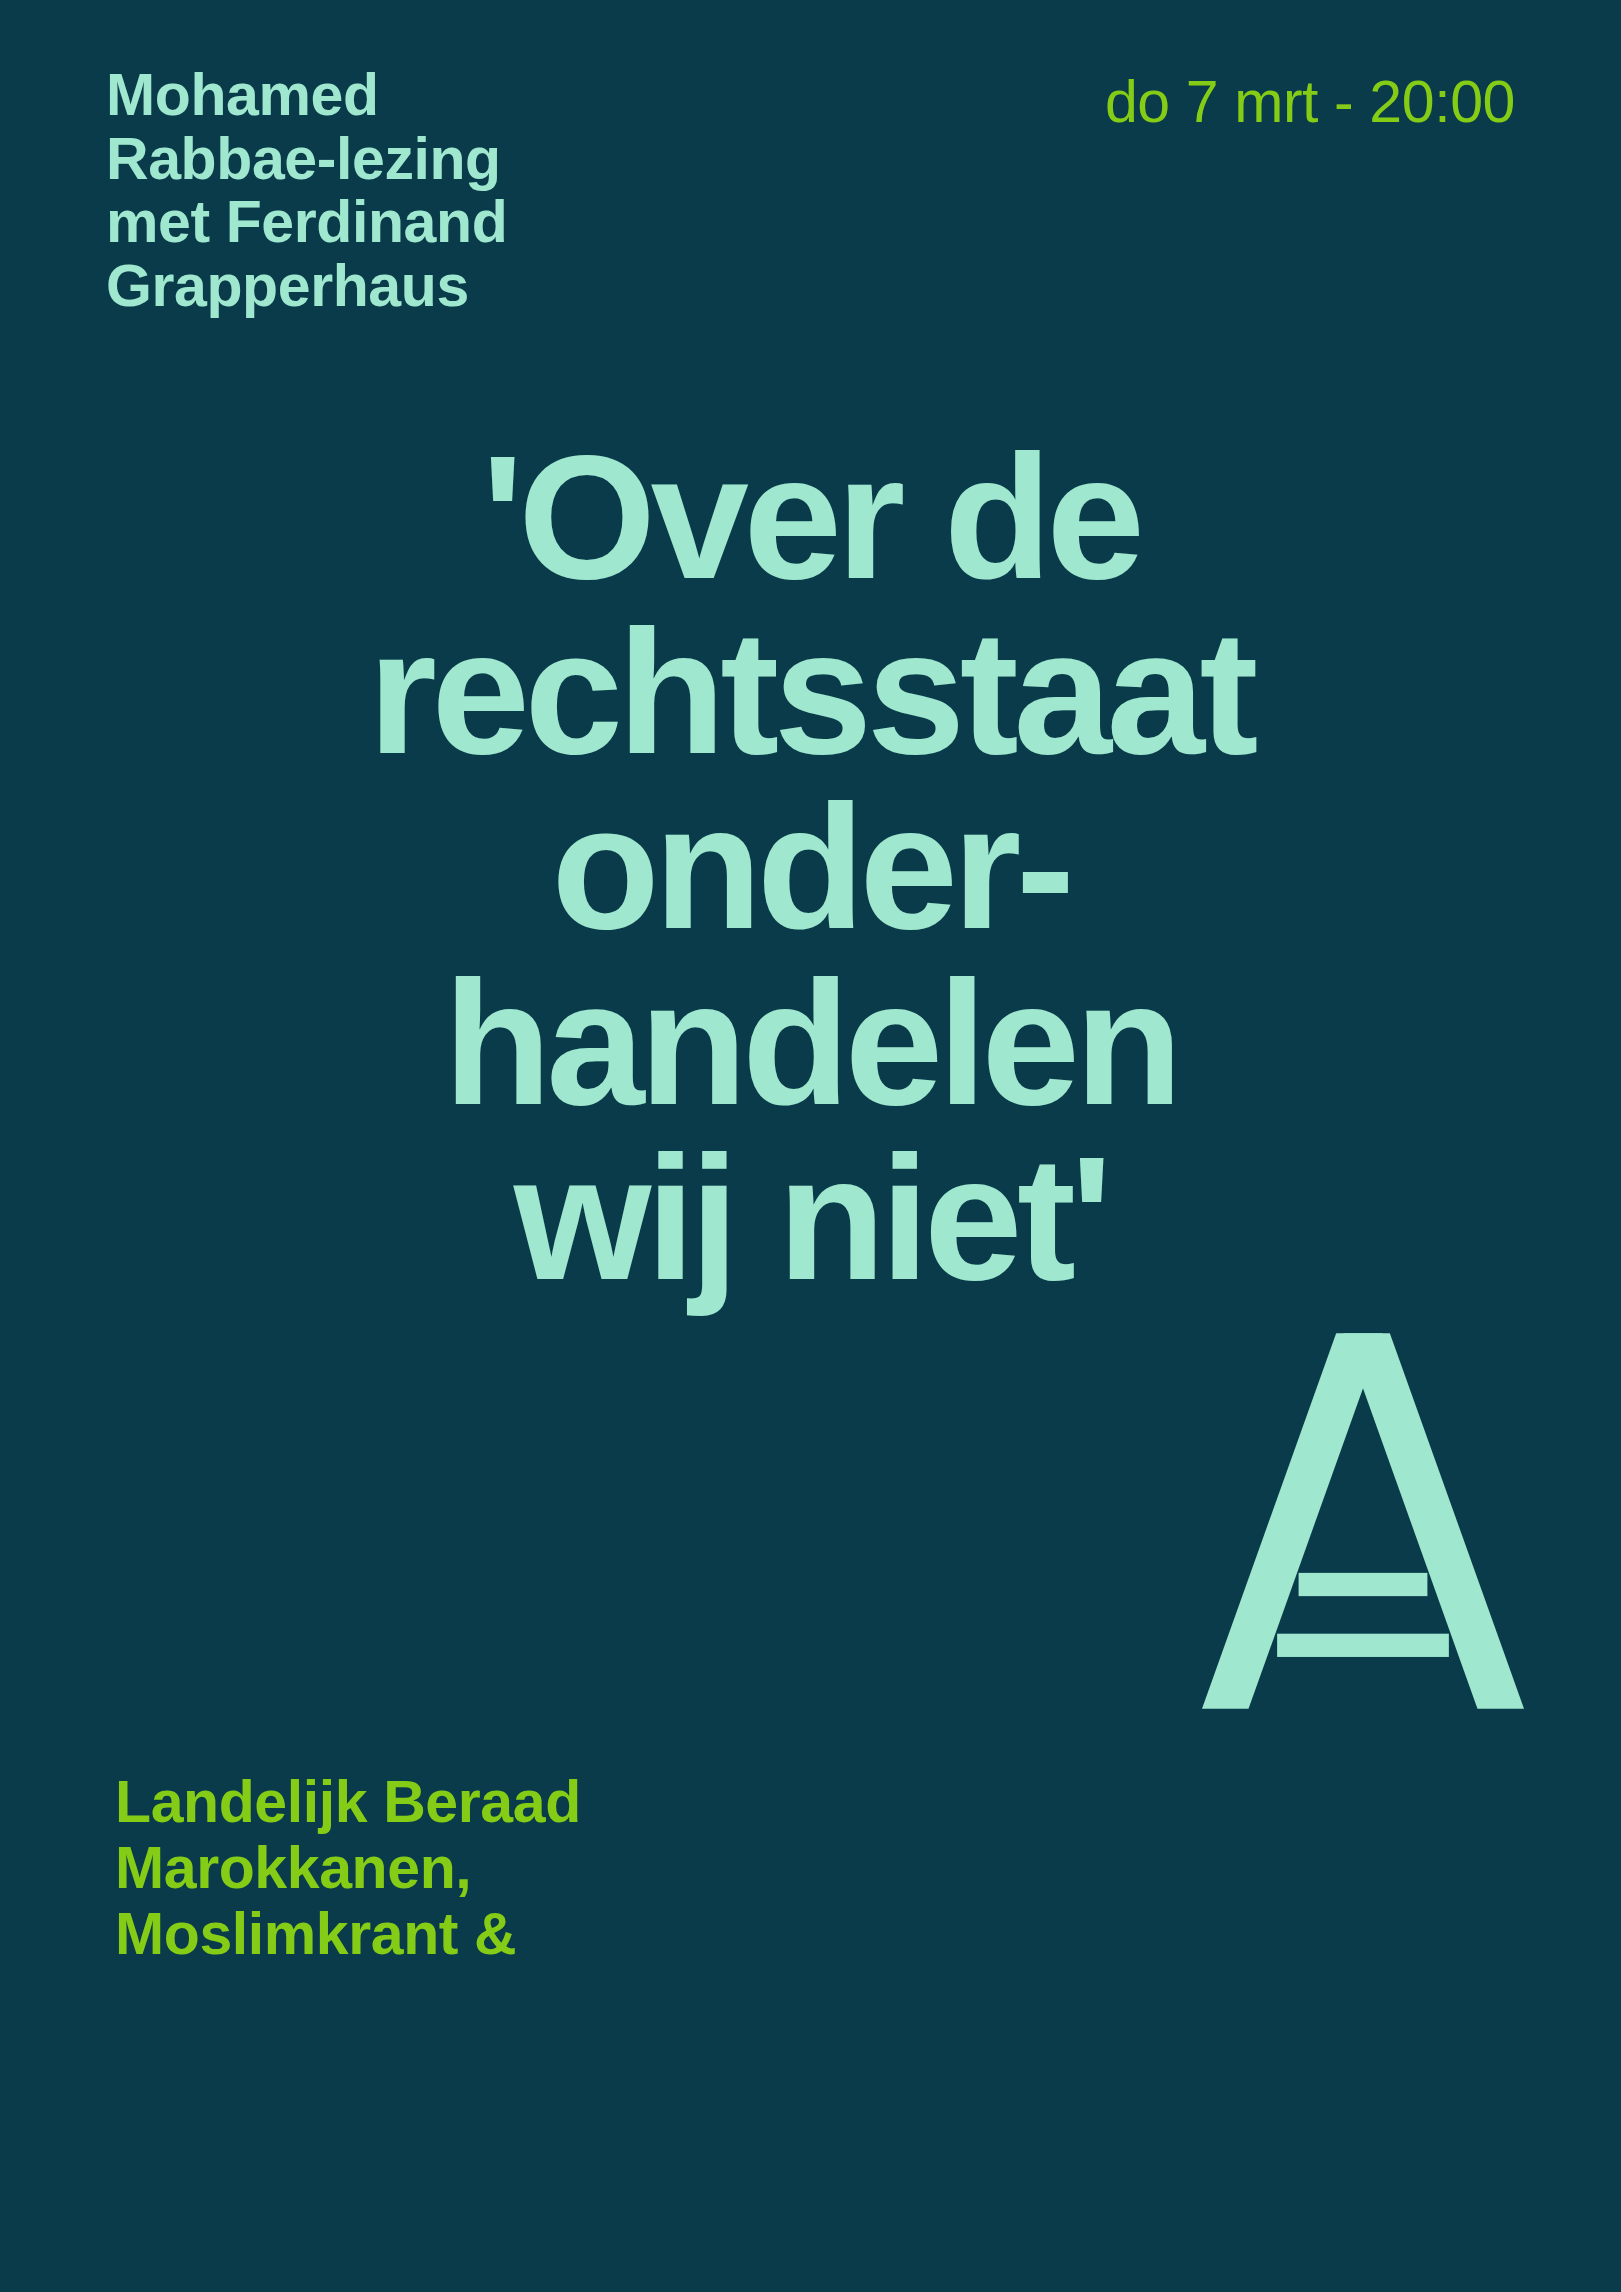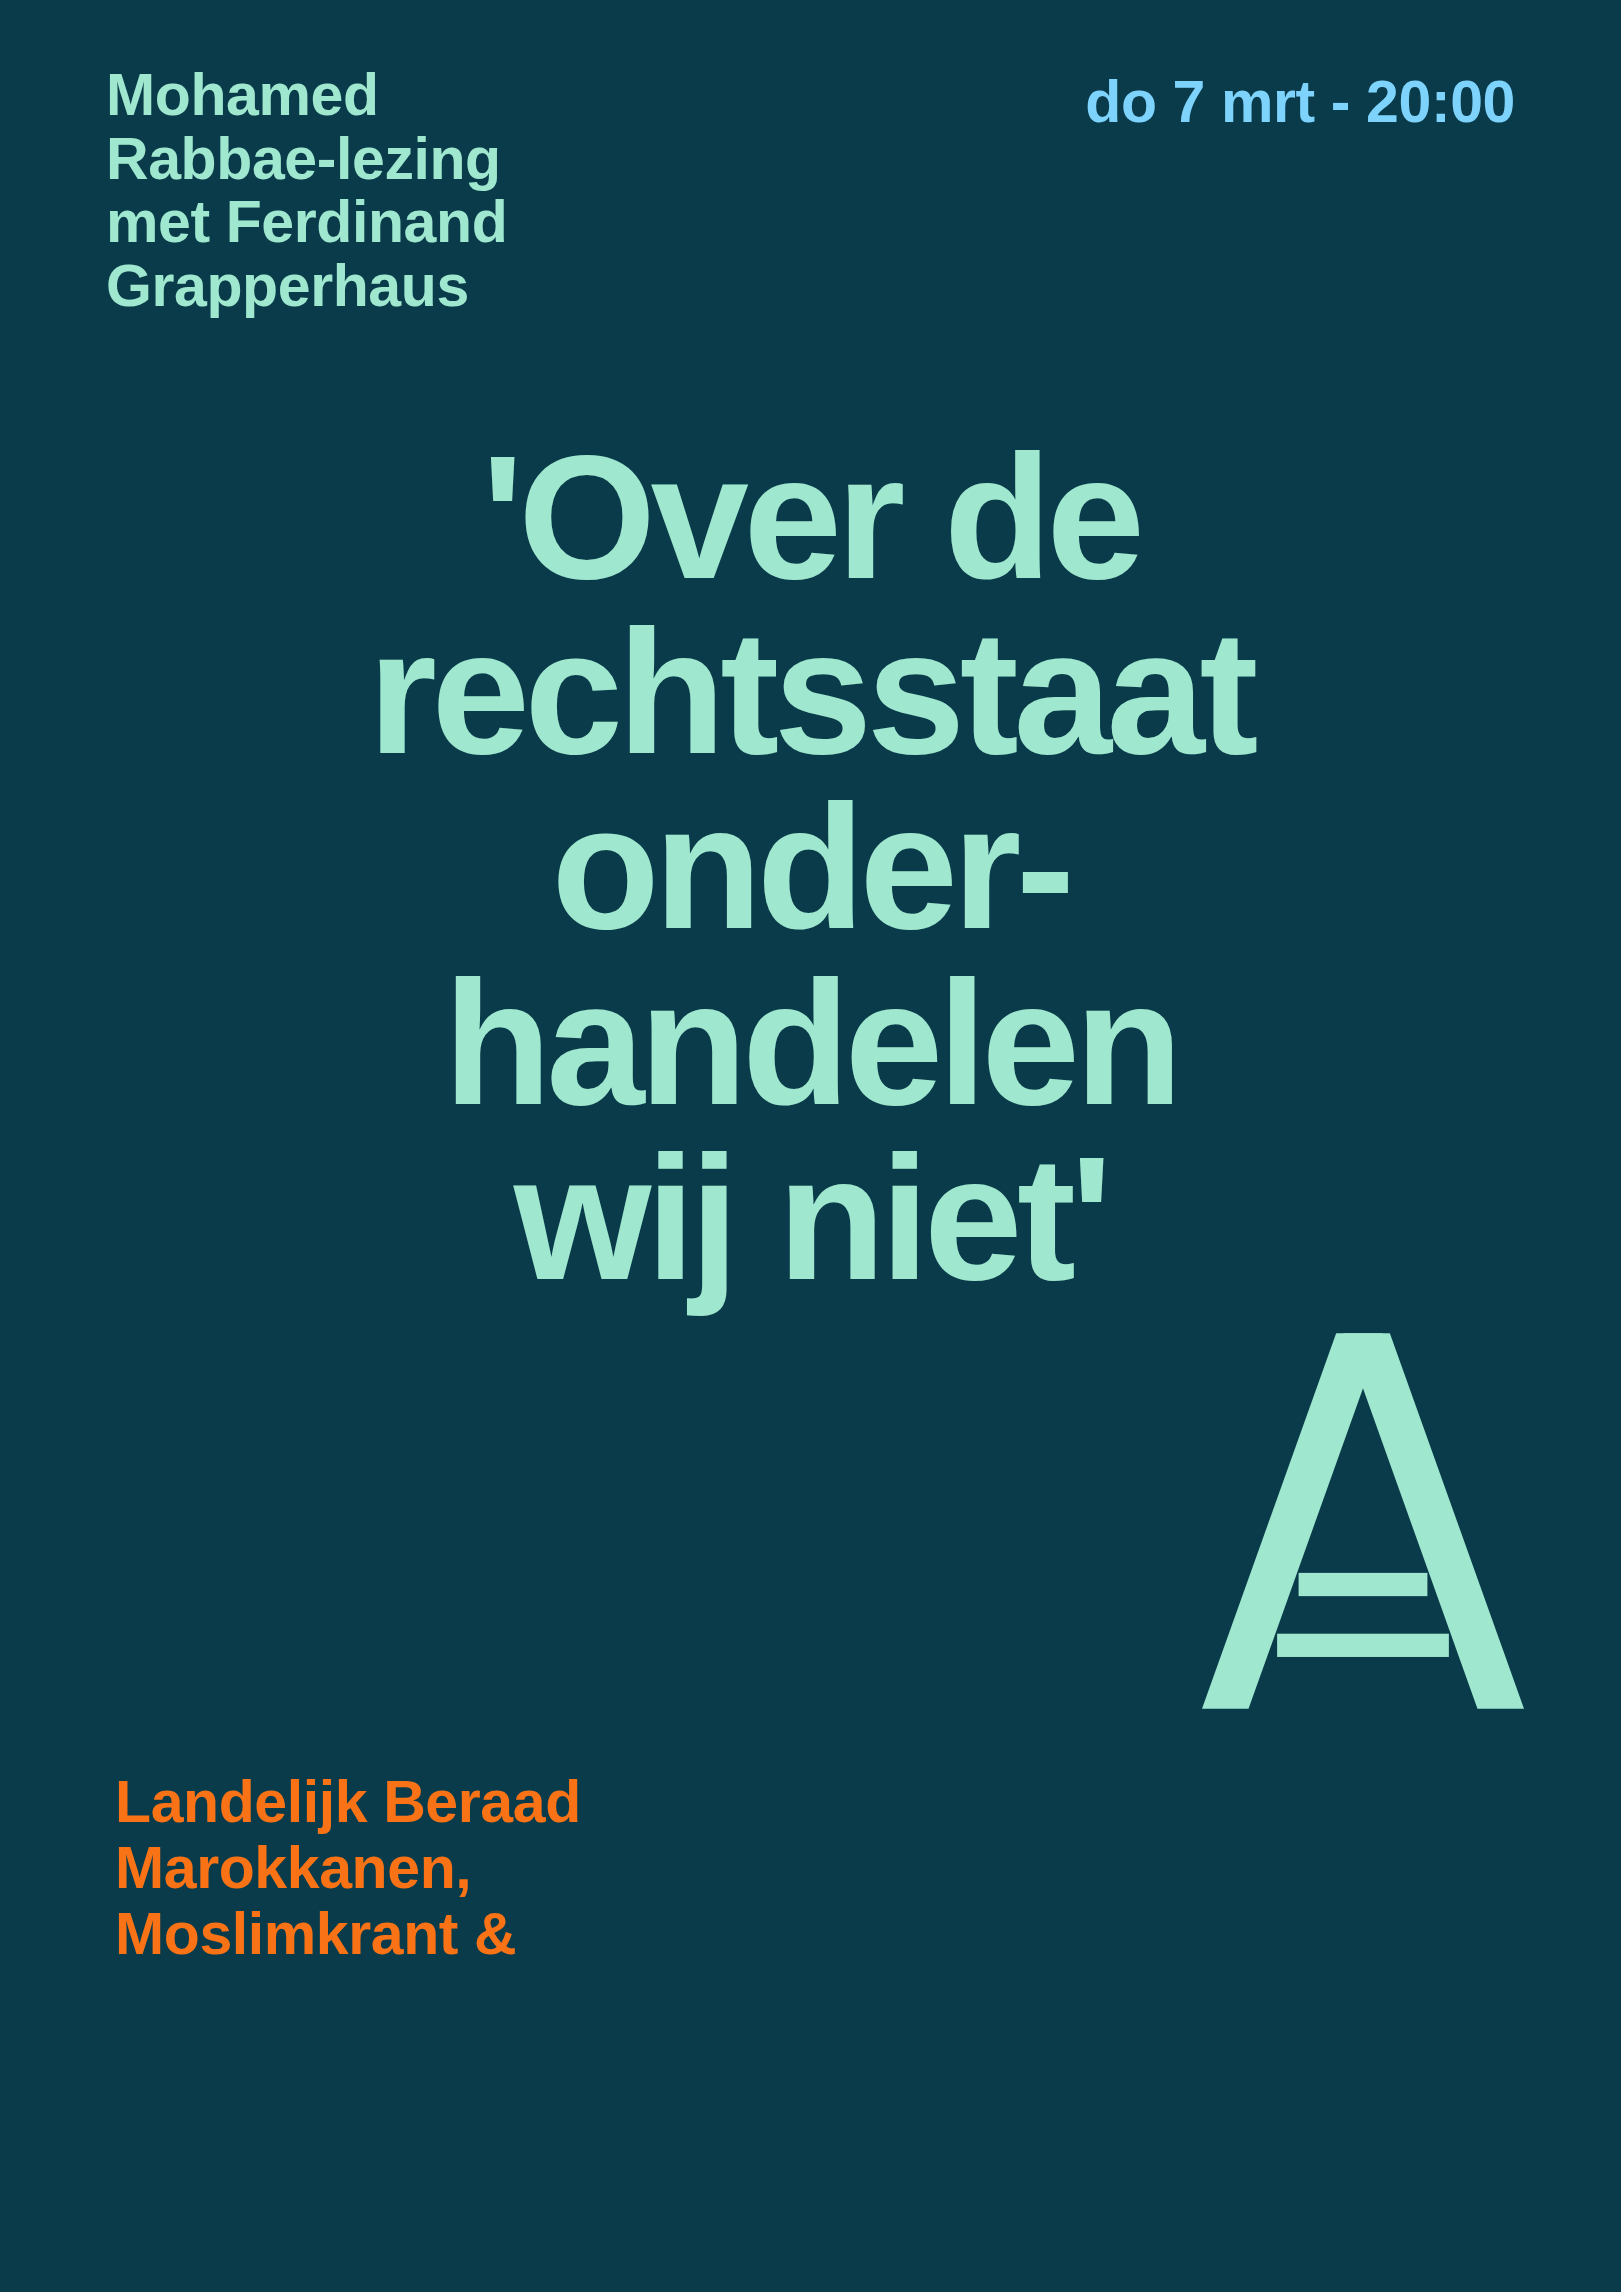--- a/index.html
+++ b/index.html
@@ -35,23 +35,23 @@
   .lecture-title {
     color: #9fe8cf;
     font-size: 59px;
     line-height: 1.08;
     font-weight: bold;
     letter-spacing: -0.4px;
     max-width: 627px;
     white-space: pre-line;
   }
   .datetime {
-    color: #7dd3fc;
+    color: #84cc16;
     font-size: 59px;
-    font-weight: bold;
+    font-weight: normal;
     letter-spacing: -0.4px;
     padding-top: 3.6px;
     white-space: nowrap;
   }
 
   
   .headline {
     position: absolute;
     top: 430px;
     left: 81px;
@@ -63,21 +63,21 @@
     letter-spacing: -5.4px;
     text-align: center;
     white-space: pre-line;
   }
 
   
   .organizers {
     position: absolute;
     left: 115px;
     top: 1769px;
-    color: #f97316;
+    color: #84cc16;
     font-size: 59px;
     line-height: 1.12;
     font-weight: bold;
     letter-spacing: -0.4px;
     white-space: pre-line;
   }
   .brand {
     position: absolute;
     left: 115px;
     top: 2015px;

